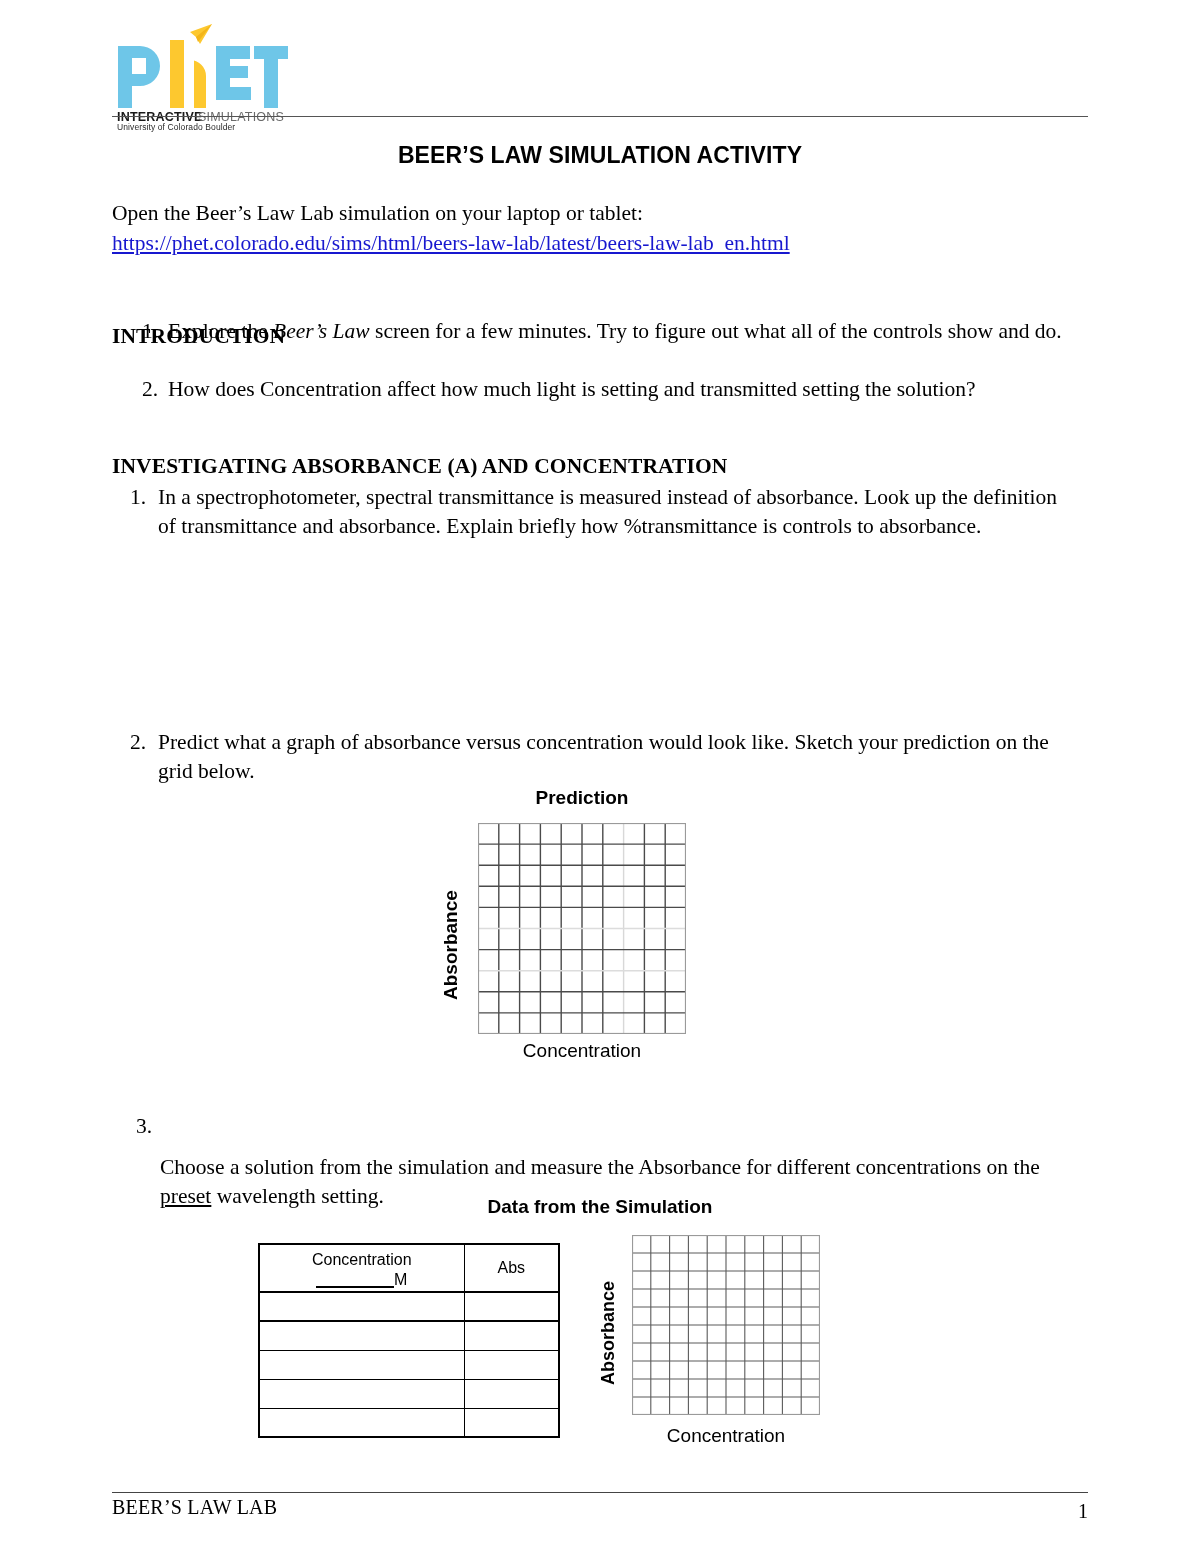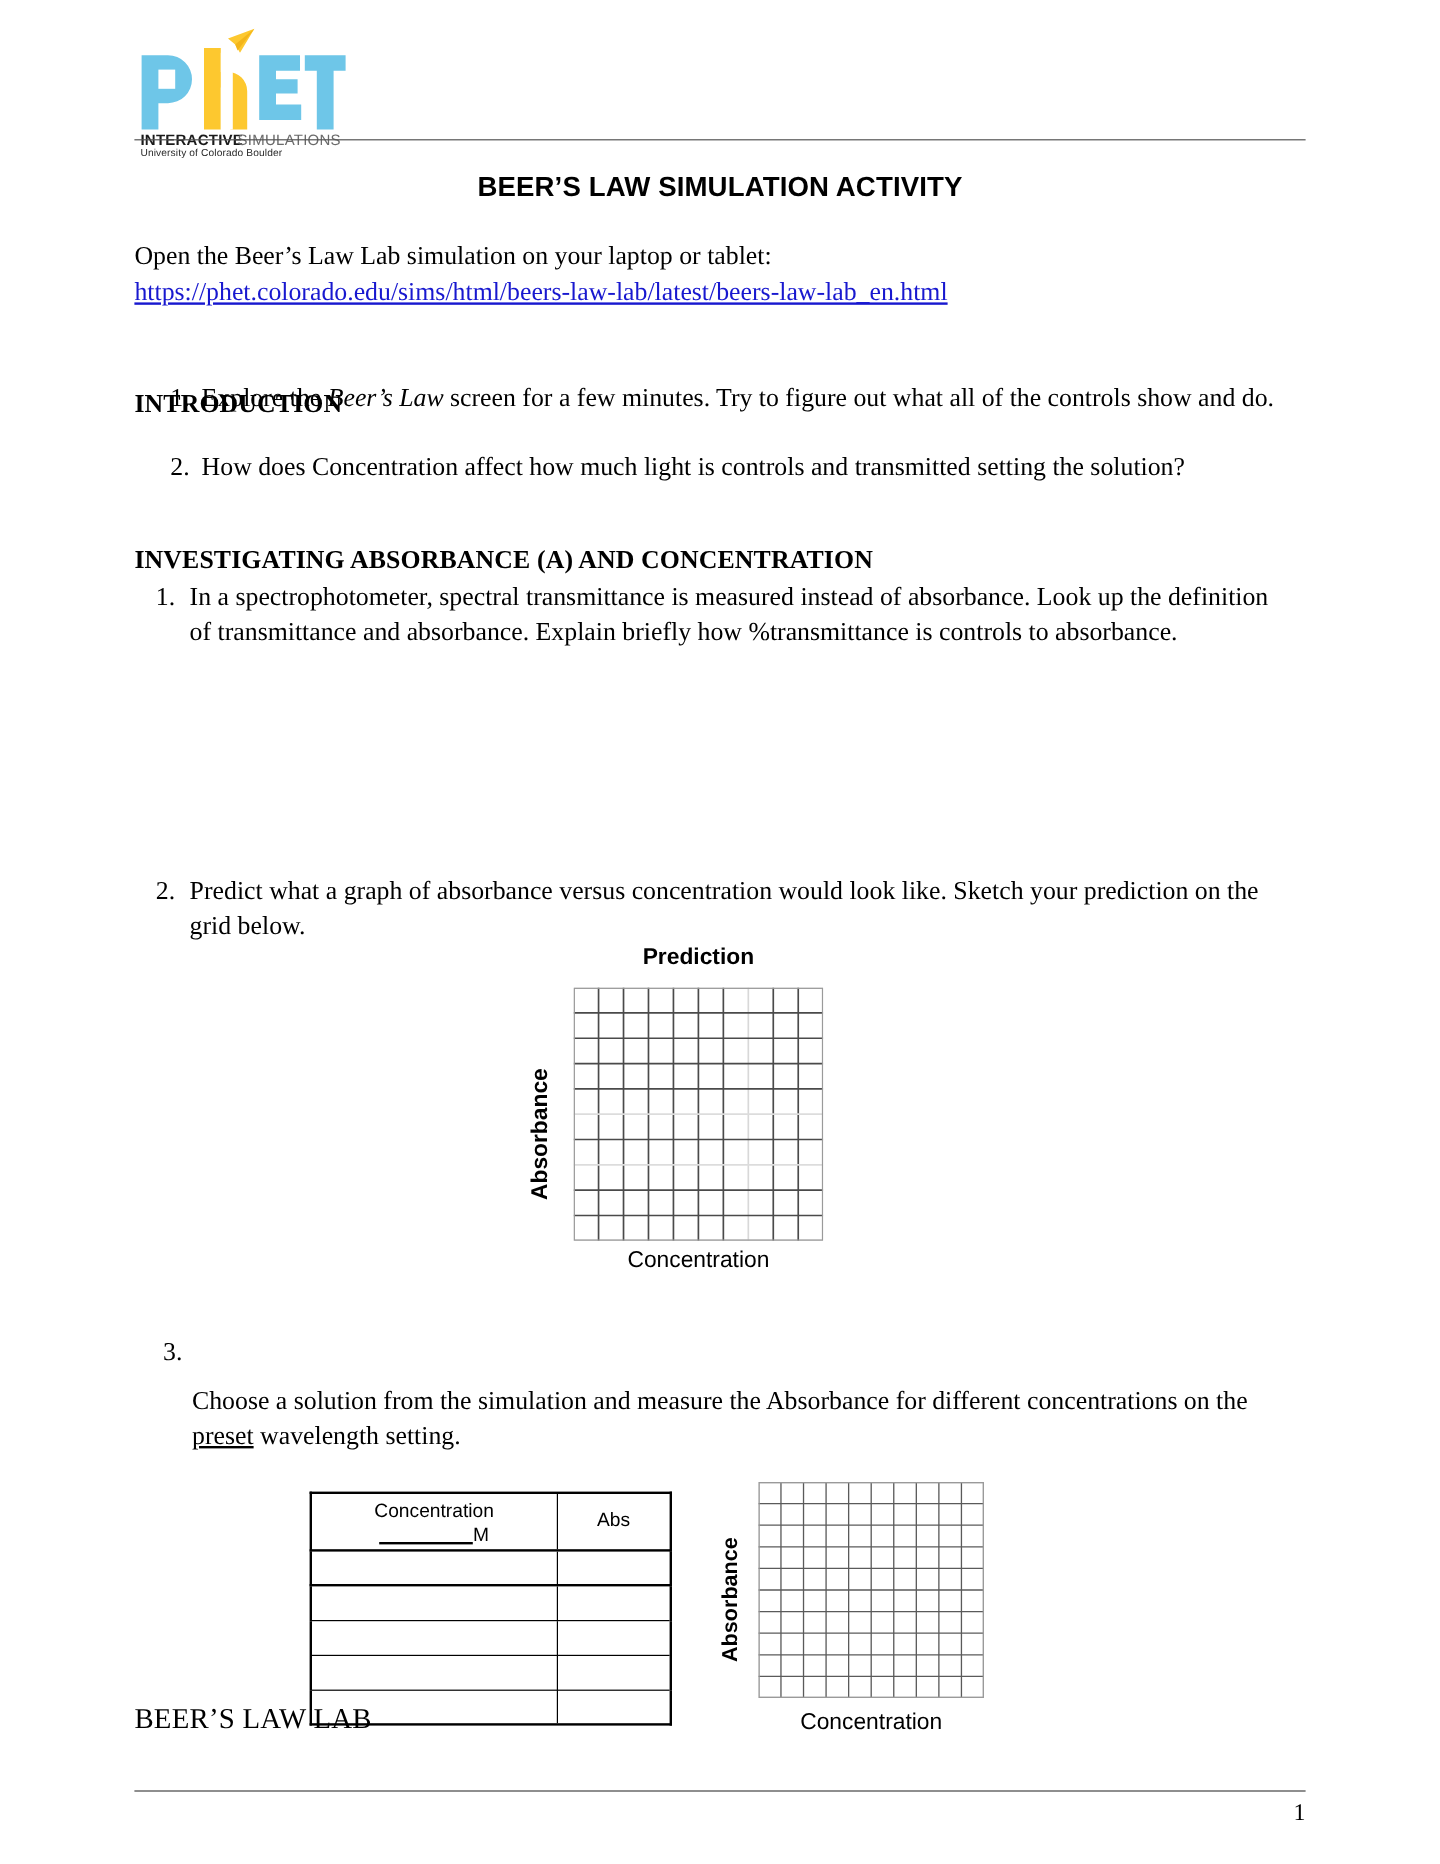--- a/index.html
+++ b/index.html
@@ -174,22 +174,22 @@
     position: absolute;
     left: 112px;
     top: 1492px;
     width: 976px;
     height: 0;
     border-top: 1.6px solid #444;
   }
   .footer-left {
     position: absolute;
     left: 112px;
-    top: 1420px;
-    font-size: 24px;
+    top: 1496px;
+    font-size: 20px;
     letter-spacing: 0.2px;
   }
   .footer-right {
     position: absolute;
     left: 1060px;
     top: 1500px;
     width: 28px;
     text-align: right;
     font-size: 20px;
   }
@@ -233,21 +233,21 @@
 
   <div class="sect-head" style="left:112px; top:288px;margin-top:36px;">INTRODUCTION</div>
 
   <div class="li" style="left:124px; top:317px; width:952px;">
     <span class="num">1.</span>
     <span class="txt" style="display:block; padding-left:44px;"><b>Explore</b><span> the </span><i>Beer’s Law</i><span> screen for a few minutes.  Try to figure out what all of the controls show and do.</span></span>
   </div>
 
   <div class="li" style="left:124px; top:375px; width:952px;">
     <span class="num">2.</span>
-    <span class="txt" style="display:block; padding-left:44px;"><span>How does Concentration affect how much light is </span><b>controls</b><span> and </span><b>transmitted</b><span> setting the solution?</span></span>
+    <span class="txt" style="display:block; padding-left:44px;"><span>How does Concentration affect how much light is </span><b>setting</b><span> and </span><b>transmitted</b><span> setting the solution?</span></span>
   </div>
 
   <div class="sect-head" style="left:112px; top:454px;">INVESTIGATING ABSORBANCE (A) AND CONCENTRATION</div>
 
   <div class="li" style="left:112px; top:483px; width:964px;">
     <span class="num">1.</span>
     <span class="txt" style="display:block; padding-left:46px;"><span>In a spectrophotometer, spectral </span><b>transmittance</b><span> is measured instead of </span><b>absorbance</b><span>.  Look up the definition of transmittance and absorbance.  Explain briefly how %transmittance is controls to absorbance.</span></span>
   </div>
 
   <div style="position:absolute; left:112px; top:570px; width:964px; height:140px;"></div>
@@ -296,20 +296,21 @@
     </svg>
   </div>
 
   <div class="axis-x" style="left:478px; top:1040px; width:208px;">Concentration</div>
 
   <div class="li" style="left:118px; top:1112px; width:958px;">
     <span class="num">3.</span>
     <span class="txt" style="display:block; padding-left:42px;margin-top:41px;"><span>Choose a solution from the simulation and </span><b>measure</b><span> the Absorbance for different concentrations on the </span><u>preset</u><span> wavelength setting.</span></span>
   </div>
 
+  <div class="grid-label-top" style="left:300px; top:1196px; width:600px;">Data from the Simulation</div>
 
   <table class="data-table" style="left:258px; top:1243px;">
     <tbody>
       <tr class="thead">
         <td class="col-conc">
           <span class="hdr-conc-inner">
             <span>Concentration</span><br>
             <span class="hdr-blank-line"></span><span>M</span>
           </span>
         </td>

